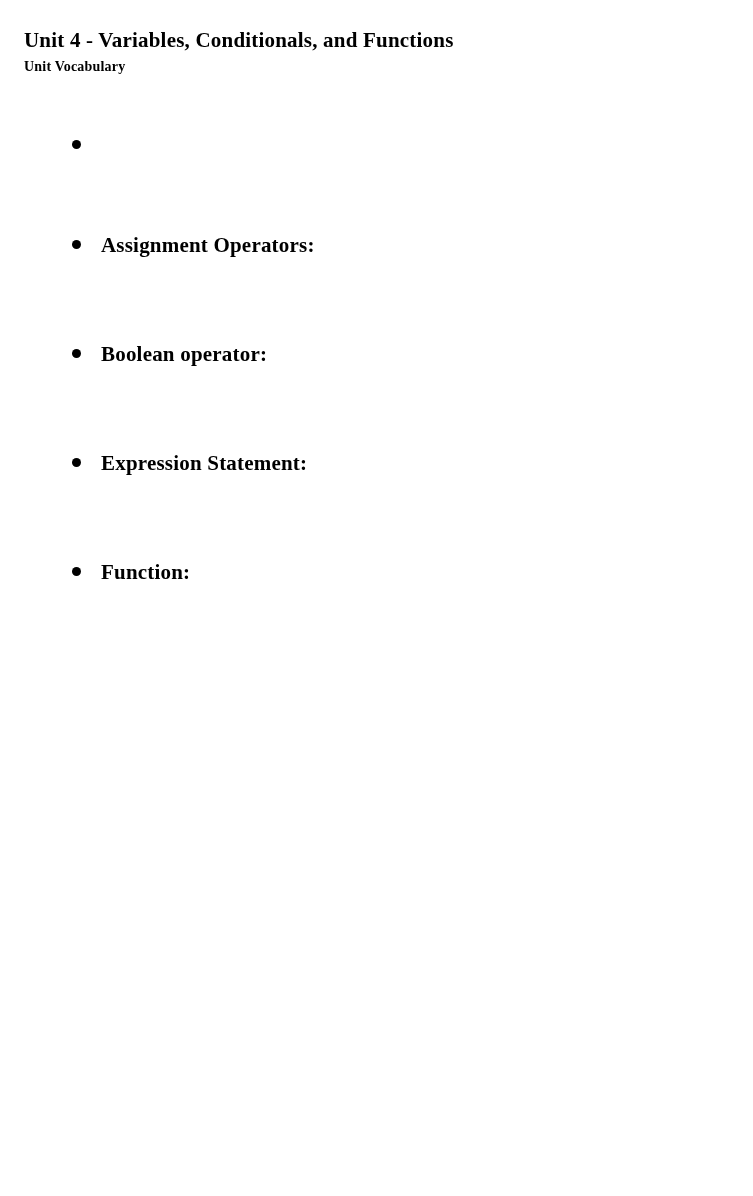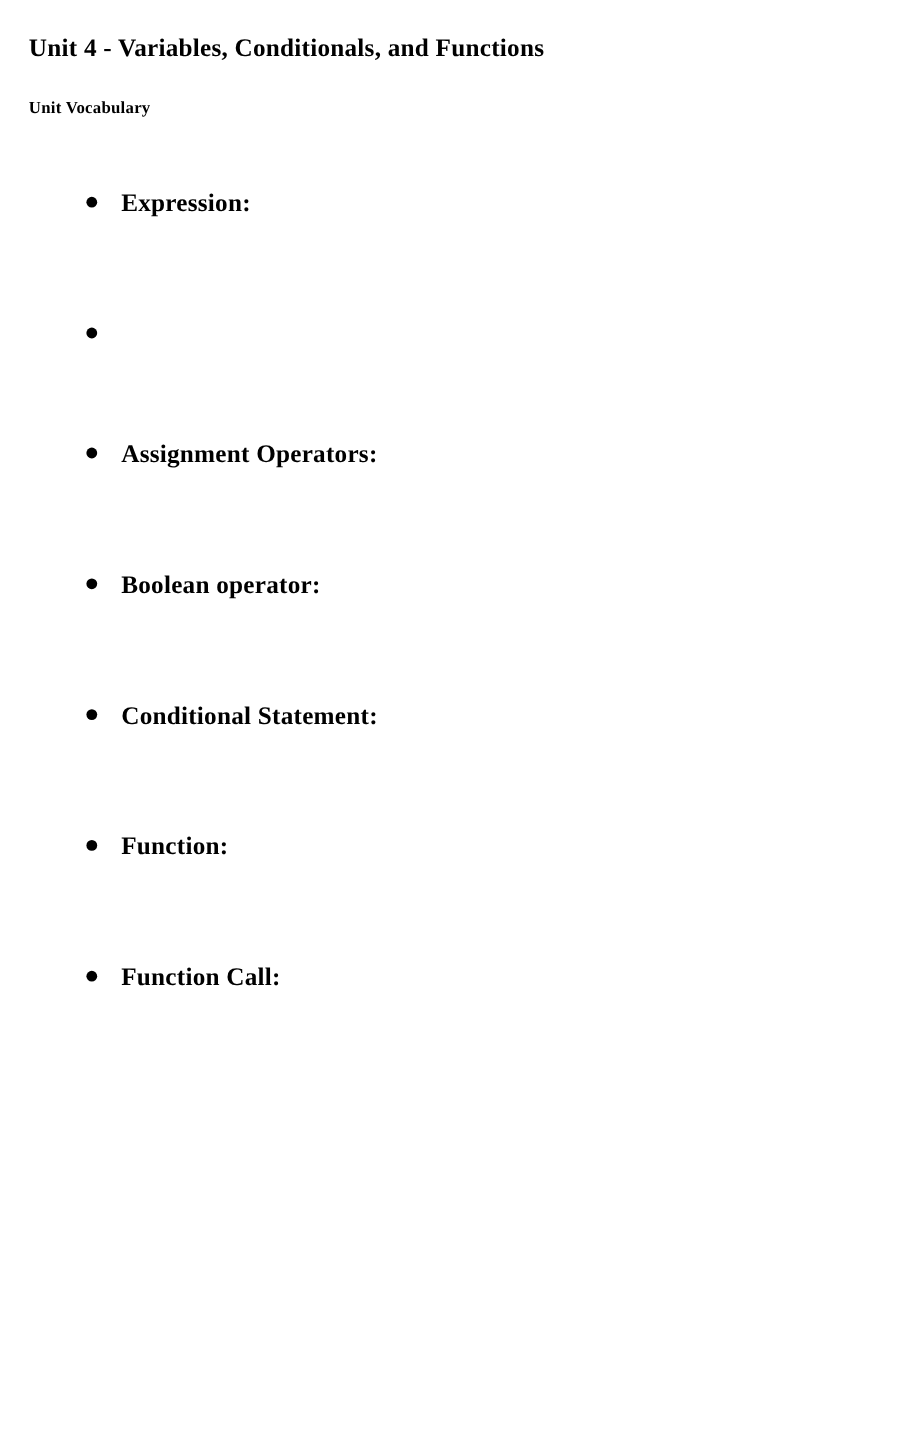--- a/index.html
+++ b/index.html
@@ -11,21 +11,21 @@
       width: 753px;
       height: 1196px;
       background: #ffffff;
       font-family: Georgia, 'Times New Roman', serif;
       padding: 28px 24px;
       color: #000000;
     }
     .page-title {
       font-size: 21px;
       font-weight: bold;
-      margin-bottom: 30px;
+      margin-bottom: 6px;
       letter-spacing: 0.2px;
     }
     .section-heading {
       font-size: 14px;
       font-weight: bold;
       margin-bottom: 58px;
       letter-spacing: 0.2px;
     }
     .vocab-list {
       list-style: none;
@@ -54,38 +54,30 @@
   </style>
 </head>
 <body>
 
 <div class="page-title">Unit 4 - Variables, Conditionals, and Functions</div>
 <div class="section-heading">Unit Vocabulary</div>
 
 <ul class="vocab-list">
   <li class="vocab-item">
     <span class="bullet"></span>
-    <span class="term">Expression:</span>
-  </li>
-  <li class="vocab-item">
-    <span class="bullet"></span>
   </li>
   <li class="vocab-item">
     <span class="bullet"></span>
     <span class="term">Assignment Operators:</span>
   </li>
   <li class="vocab-item">
     <span class="bullet"></span>
     <span class="term">Boolean operator:</span>
   </li>
   <li class="vocab-item">
     <span class="bullet"></span>
-    <span class="term">Conditional Statement:</span>
+    <span class="term">Expression Statement:</span>
   </li>
   <li class="vocab-item">
     <span class="bullet"></span>
     <span class="term">Function:</span>
   </li>
-  <li class="vocab-item">
-    <span class="bullet"></span>
-    <span class="term">Function Call:</span>
-  </li>
 </ul>
 
 </body></html>

